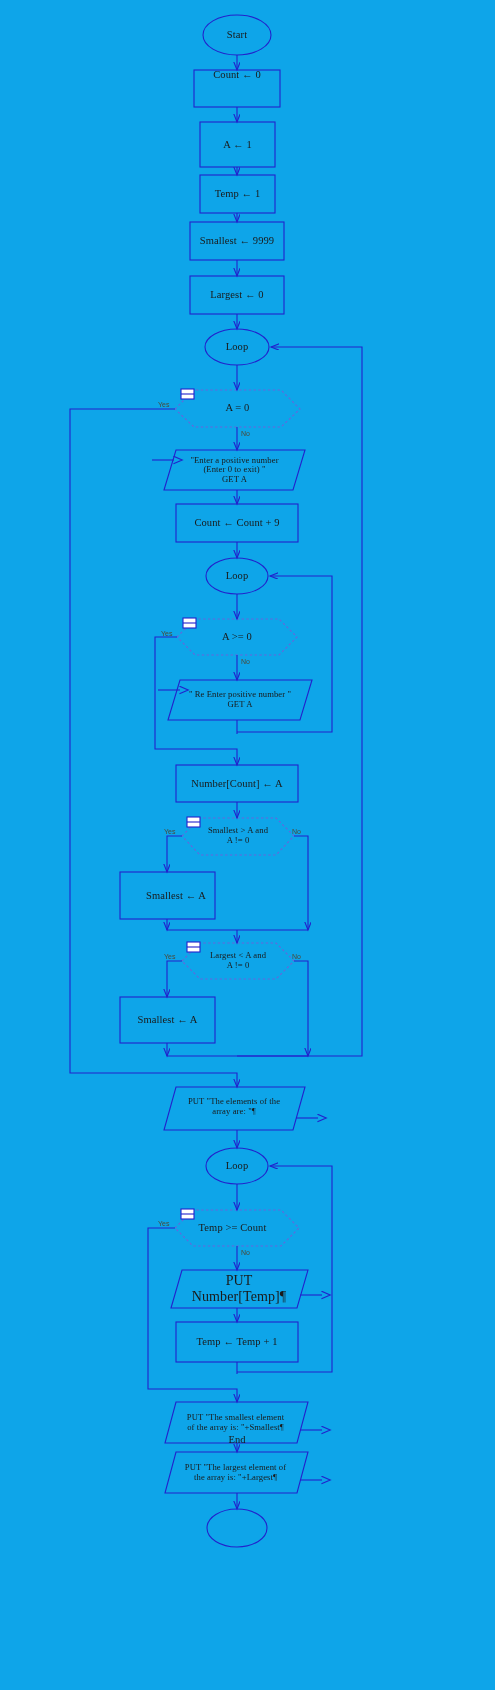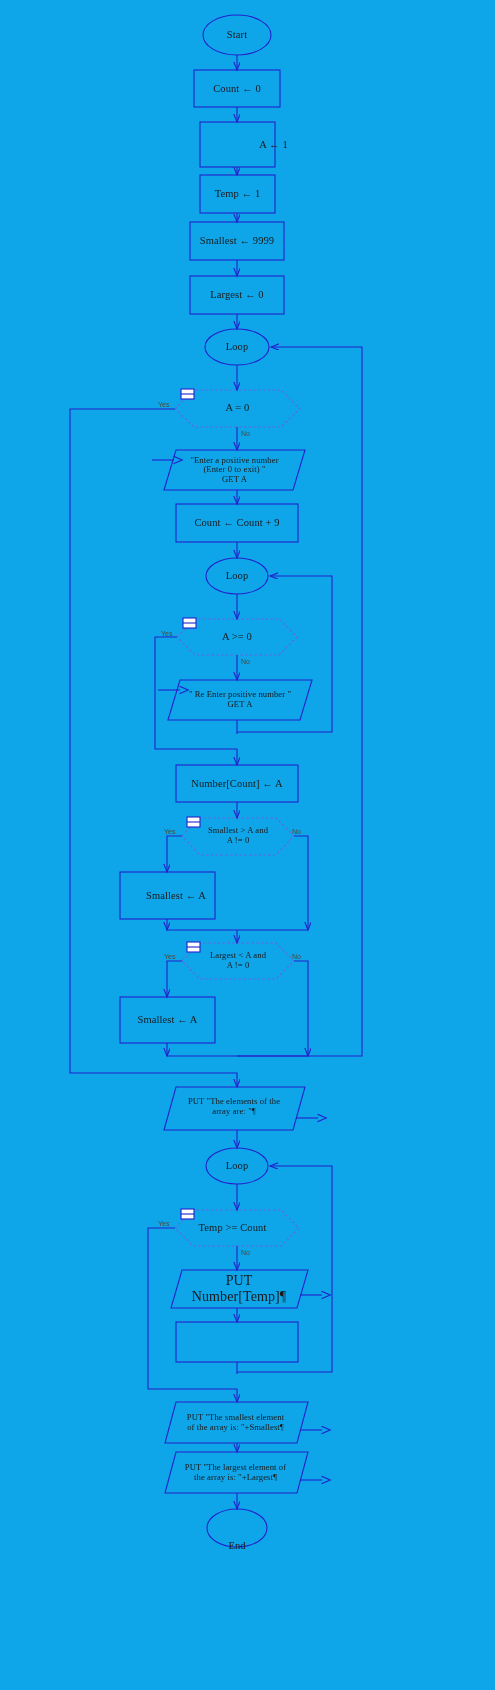--- a/index.html
+++ b/index.html
@@ -166,22 +166,22 @@
       <path d="M300,1295 L322,1295" marker-end="url(#arOpen)"></path>
       <path d="M300,1430 L322,1430" marker-end="url(#arOpen)"></path>
       <path d="M300,1480 L322,1480" marker-end="url(#arOpen)"></path>
 
       <path d="M152,460 L174,460" marker-end="url(#arOpen)"></path>
       <path d="M158,690 L180,690" marker-end="url(#arOpen)"></path>
     </g>
   </svg>
 
   <div class="node-label t10" style="left:203px;top:20px;width:68px;height:30px;">Start</div>
-  <div class="node-label t10" style="left:194px;top:74px;width:86px;height:29px;">Count ← 0</div>
-  <div class="node-label t10" style="left:200px;top:130px;width:75px;height:29px;padding-left:36px;">A ← 1</div>
+  <div class="node-label t10" style="left:194px;top:60px;width:86px;height:29px;">Count ← 0</div>
+  <div class="node-label t10" style="left:200px;top:130px;width:75px;height:29px;">A ← 1</div>
   <div class="node-label t10" style="left:200px;top:179px;width:75px;height:30px;">Temp ← 1</div>
   <div class="node-label t10" style="left:190px;top:226px;width:94px;height:30px;">Smallest ← 9999</div>
   <div class="node-label t10" style="left:190px;top:280px;width:94px;height:30px;">Largest ← 0</div>
   <div class="node-label t10" style="left:205px;top:333px;width:64px;height:28px;">Loop</div>
 
   <div class="node-label t10" style="left:190px;top:399px;width:95px;height:18px;">A = 0</div>
   <div class="node-label t85" style="left:168px;top:452px;width:133px;height:36px;">"Enter a positive number
 (Enter 0 to exit) "
 GET A</div>
   <div class="node-label t10" style="left:176px;top:509px;width:122px;height:28px;">Count ← Count + 9</div>
@@ -197,25 +197,26 @@
   <div class="node-label t10" style="left:120px;top:882px;width:88px;height:28px;margin-left:12px;">Smallest ← A</div>
   <div class="node-label t85" style="left:197px;top:948px;width:82px;height:26px;">Largest &lt; A and
 A != 0</div>
   <div class="node-label t10" style="left:120px;top:1006px;width:95px;height:28px;">Smallest ← A</div>
 
   <div class="node-label t85" style="left:171px;top:1092px;width:126px;height:30px;">PUT "The elements of the
 array are: "¶</div>
   <div class="node-label t10" style="left:206px;top:1152px;width:62px;height:28px;">Loop</div>
   <div class="node-label t10" style="left:185px;top:1219px;width:95px;height:18px;">Temp &gt;= Count</div>
   <div class="node-label t9" style="left:178px;top:1277px;width:122px;height:24px;">PUT Number[Temp]¶</div>
+  <div class="node-label t10" style="left:176px;top:1328px;width:122px;height:28px;">Temp ← Temp + 1</div>
   <div class="node-label t85" style="left:170px;top:1407px;width:131px;height:32px;">PUT "The smallest element
 of the array is: "+Smallest¶</div>
   <div class="node-label t85" style="left:170px;top:1457px;width:131px;height:32px;">PUT "The largest element of
 the array is: "+Largest¶</div>
-  <div class="node-label t10" style="left:207px;top:1532px;width:60px;height:28px;">End</div>
+  <div class="node-label t10" style="left:207px;top:1426px;width:60px;height:28px;">End</div>
 
   <div class="branch-label" style="left:158px;top:401px;">Yes</div>
   <div class="branch-label" style="left:241px;top:430px;">No</div>
   <div class="branch-label" style="left:161px;top:630px;">Yes</div>
   <div class="branch-label" style="left:241px;top:658px;">No</div>
   <div class="branch-label" style="left:164px;top:828px;">Yes</div>
   <div class="branch-label" style="left:292px;top:828px;">No</div>
   <div class="branch-label" style="left:164px;top:953px;">Yes</div>
   <div class="branch-label" style="left:292px;top:953px;">No</div>
   <div class="branch-label" style="left:158px;top:1220px;">Yes</div>

